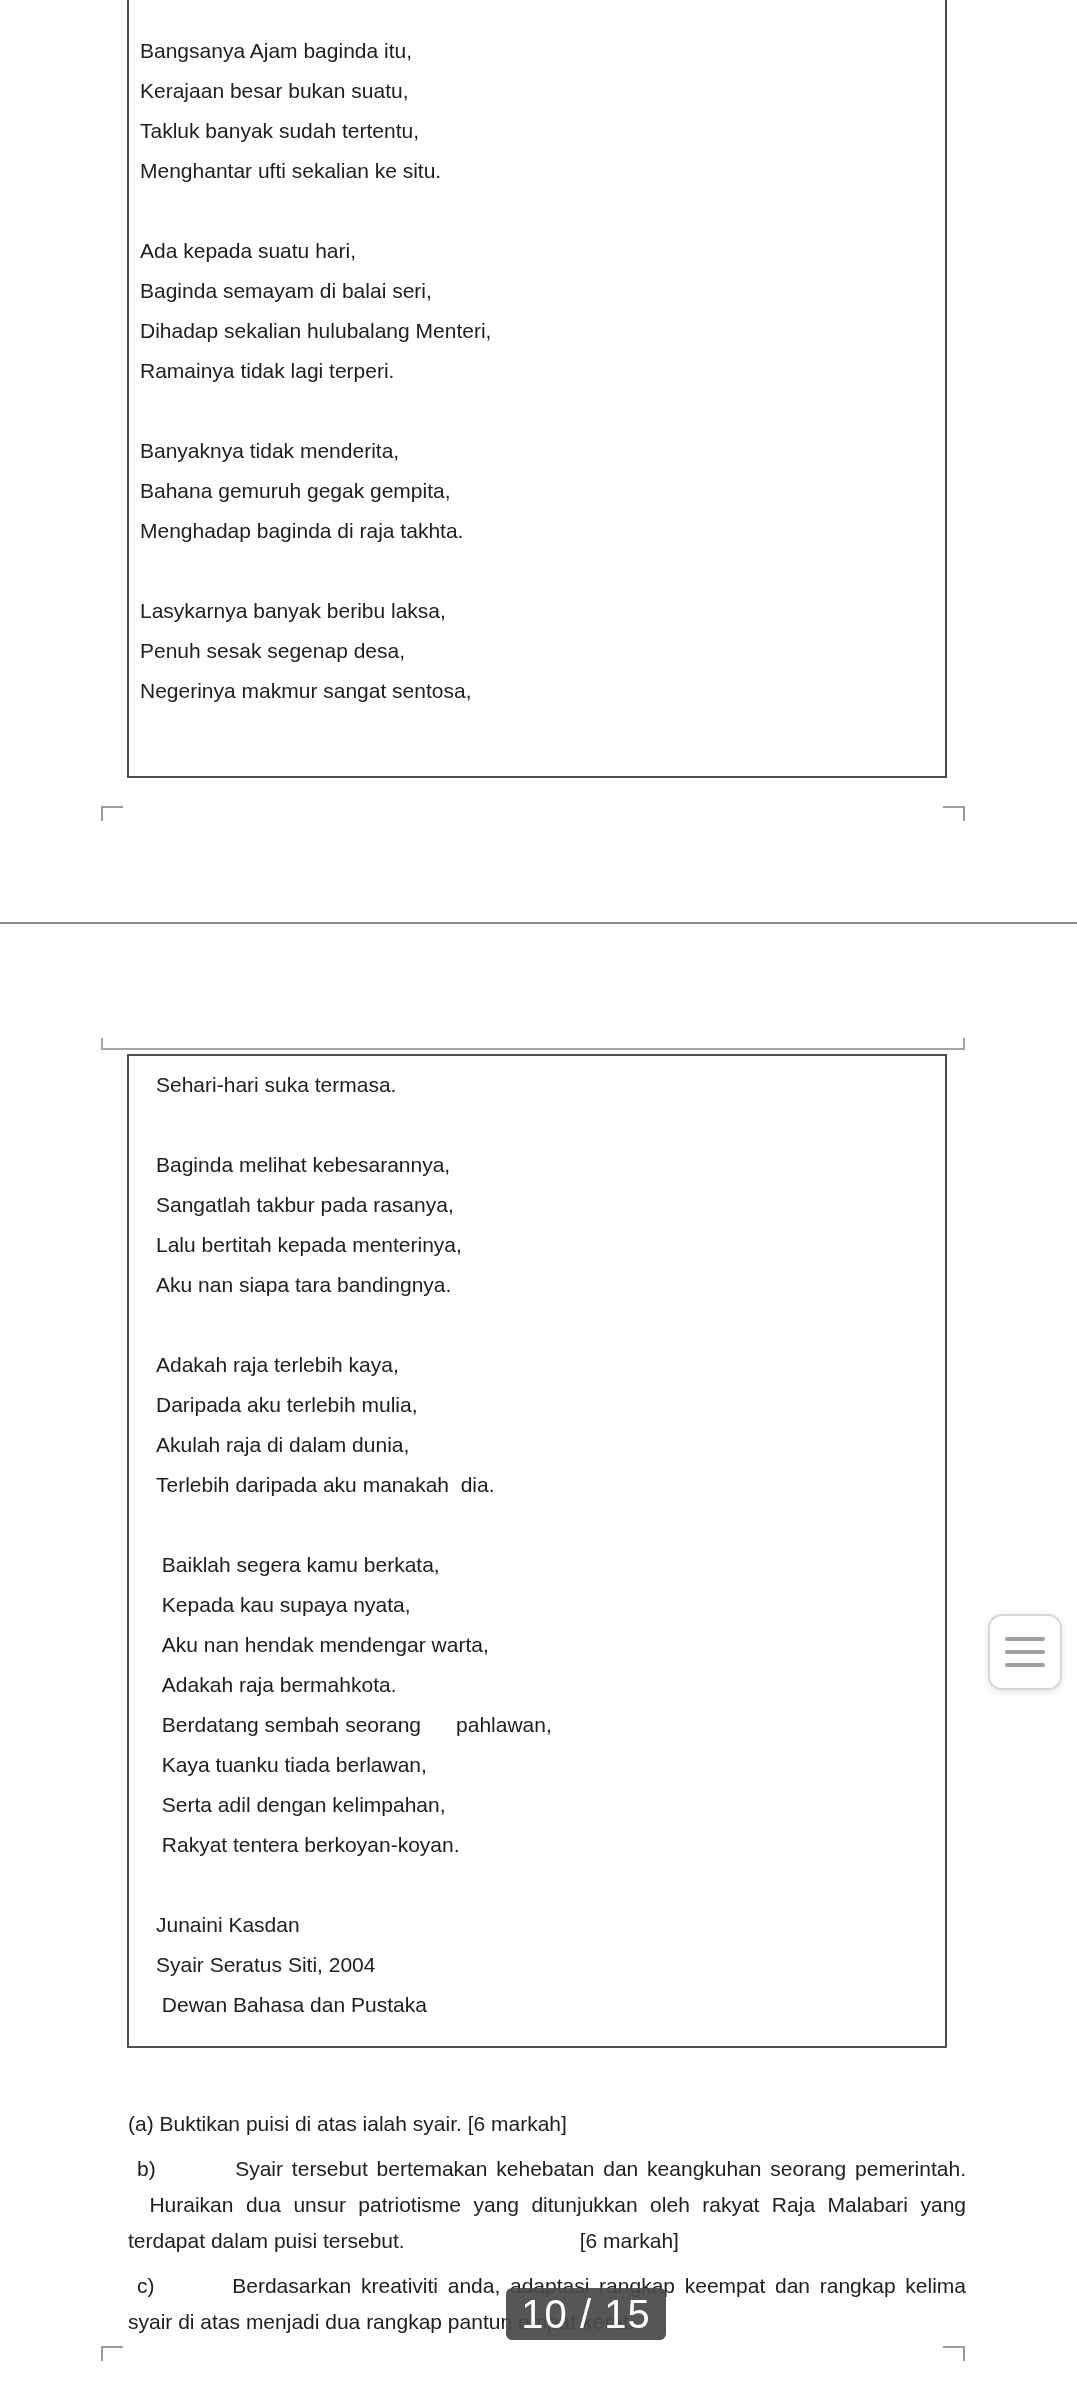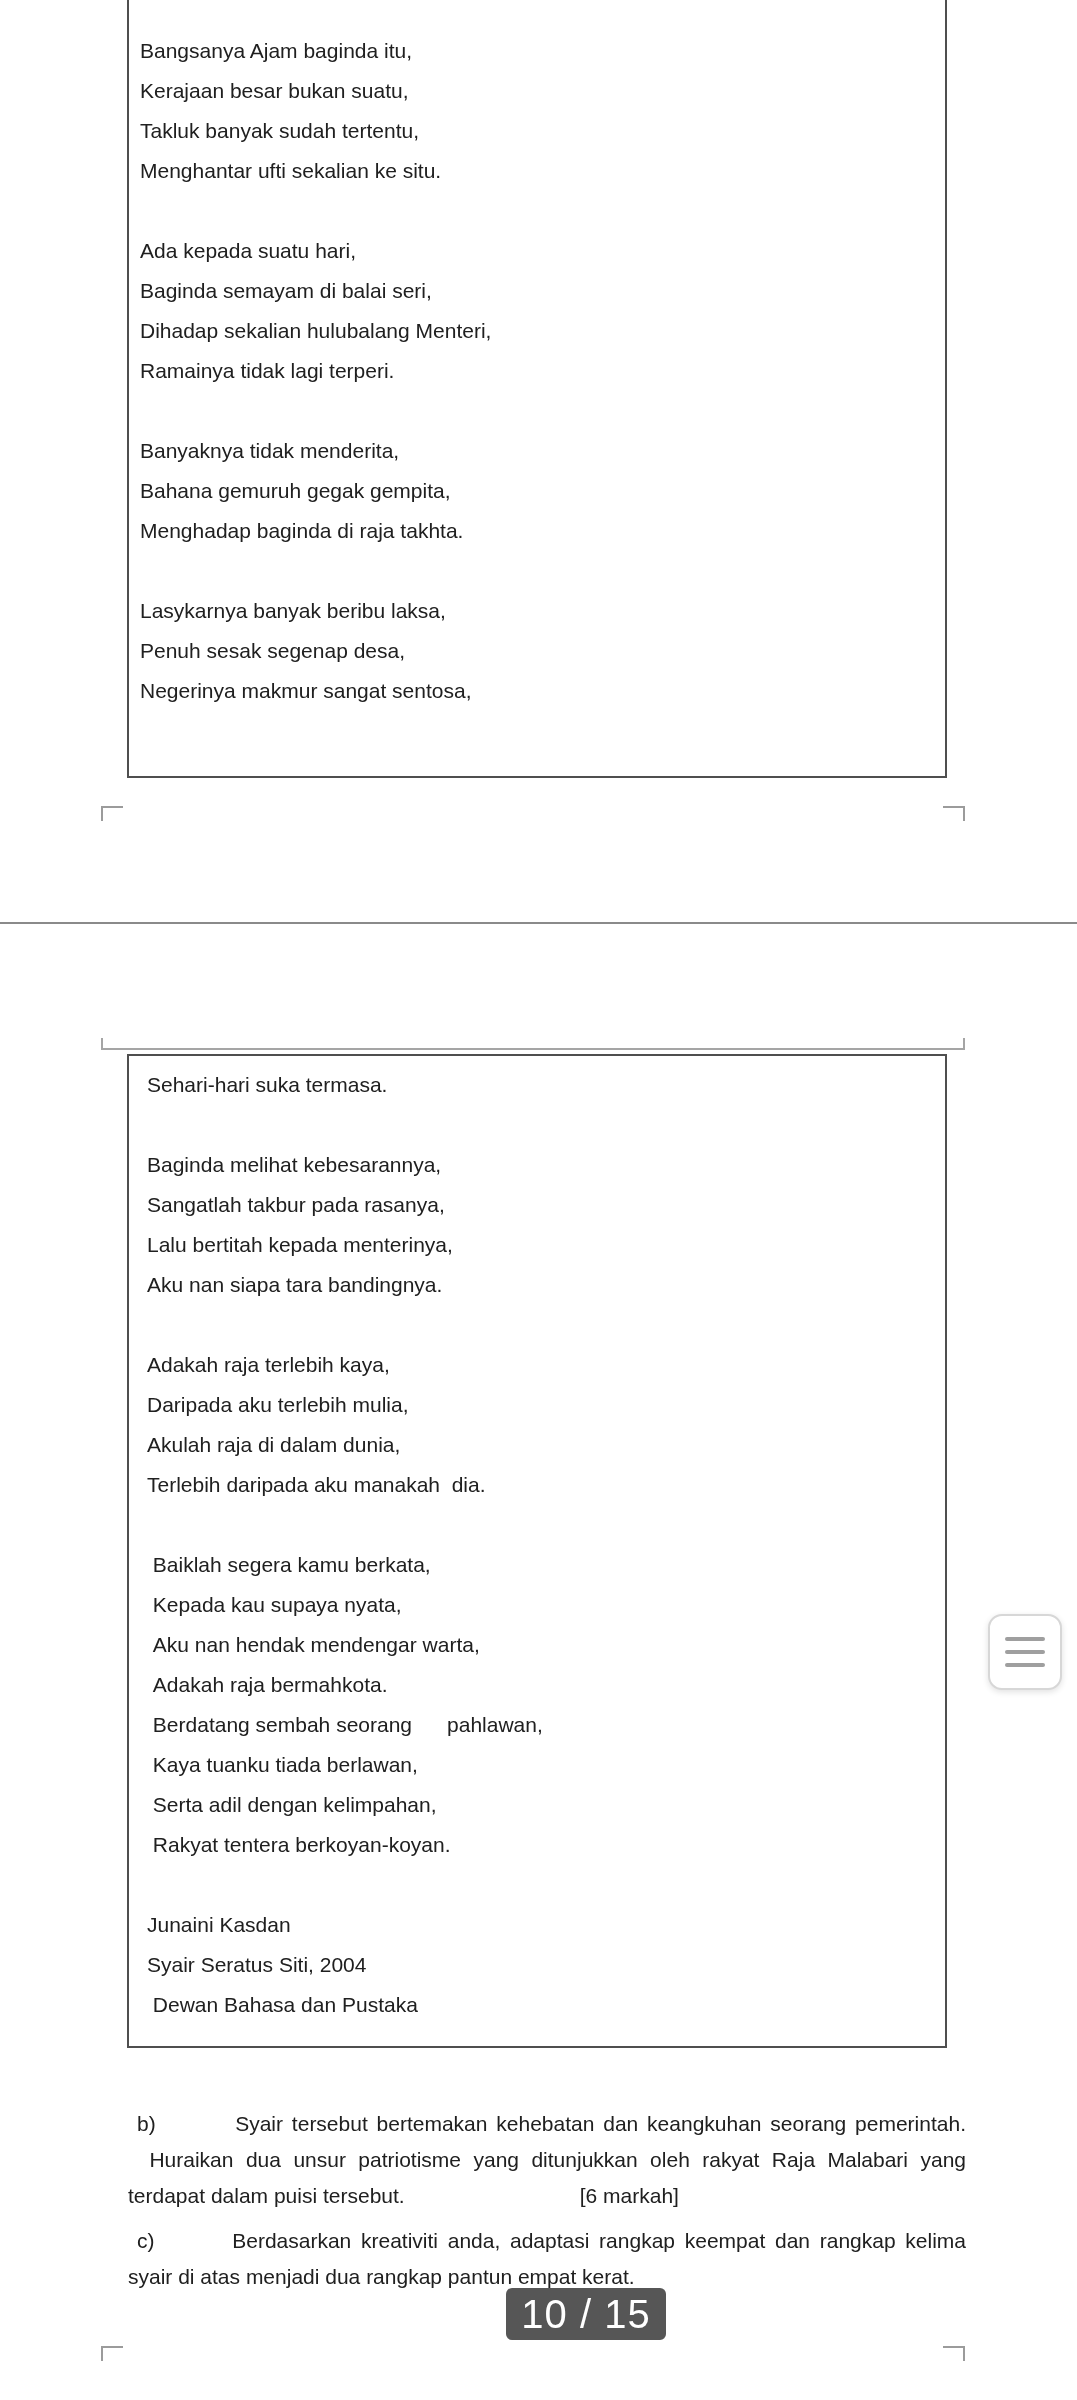--- a/index.html
+++ b/index.html
@@ -7,21 +7,21 @@
   .screen {
     position:relative; width:1077px; height:2400px; margin:0 auto;
     background:#ffffff; overflow:hidden; color:#202020;
     font-family:"Liberation Sans", sans-serif;
   }
   .poem-box {
     position:absolute; left:127px; width:820px; background:#ffffff;
     border:2px solid #4f4f4f;
   }
   .poem-box-1 { top:-16px; height:794px; padding:45px 14px 0 11px; }
-  .poem-box-2 { top:1054px; height:994px; padding:9px 14px 0 18px; }
+  .poem-box-2 { top:1054px; height:994px; padding:9px 14px 0 27px; }
   .stanza { margin-bottom:40px; }
   .stanza:last-child { margin-bottom:0; }
   .poem-line { font-size:21px; line-height:40px; white-space:pre-wrap; }
   .page-divider { position:absolute; top:922px; left:0; width:1077px; height:2px; background:#8a8a8a; }
   .crop { position:absolute; width:22px; height:15px; border:0 solid #9b9b9b; }
   .crop-left  { border-top-width:2px; border-left-width:2px; }
   .crop-right { border-top-width:2px; border-right-width:2px; }
   .crop-a-l { left:101px; top:806px; }
   .crop-a-r { left:943px; top:806px; }
   .crop-b-l { left:101px; top:2346px; }
@@ -120,20 +120,23 @@
         <div class="stanza">
           <div class="poem-line">Junaini Kasdan</div>
           <div class="poem-line">Syair Seratus Siti, 2004</div>
           <div class="poem-line"> Dewan Bahasa dan Pustaka</div>
         </div>
       </div>
   </div>
 
   <div class="questions">
       <div class="q-para">
+        <div class="q-line">(a) Buktikan puisi di atas ialah syair. [6 markah]</div>
+      </div>
+      <div class="q-para">
         <div class="q-line justify">b)&nbsp;&nbsp;&nbsp;&nbsp;&nbsp;&nbsp;&nbsp;&nbsp;&nbsp;Syair tersebut bertemakan kehebatan dan keangkuhan seorang pemerintah.</div>
         <div class="q-line justify">&nbsp;Huraikan dua unsur patriotisme yang ditunjukkan oleh rakyat Raja Malabari yang</div>
         <div class="q-line">terdapat dalam puisi tersebut.&nbsp;&nbsp;&nbsp;&nbsp;&nbsp;&nbsp;&nbsp;&nbsp;&nbsp;&nbsp;&nbsp;&nbsp;&nbsp;&nbsp;&nbsp;&nbsp;&nbsp;&nbsp;&nbsp;&nbsp;&nbsp;&nbsp;&nbsp;&nbsp;&nbsp;&nbsp;&nbsp;&nbsp;&nbsp;&nbsp;[6 markah]</div>
       </div>
       <div class="q-para">
         <div class="q-line justify">c)&nbsp;&nbsp;&nbsp;&nbsp;&nbsp;&nbsp;&nbsp;&nbsp;Berdasarkan kreativiti anda, adaptasi rangkap keempat dan rangkap kelima</div>
         <div class="q-line">syair di atas menjadi dua rangkap pantun empat kerat.</div>
       </div>
     </div>
 

